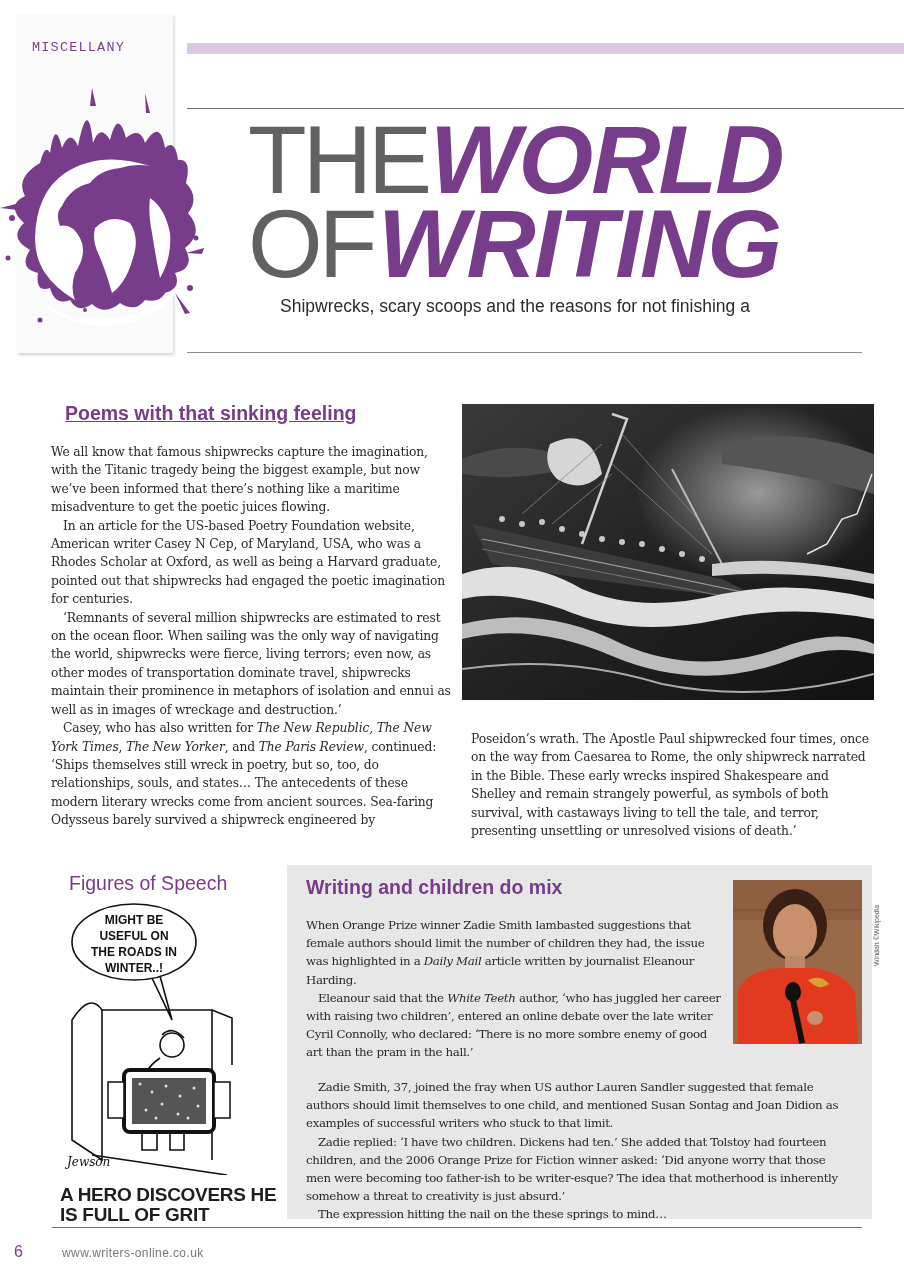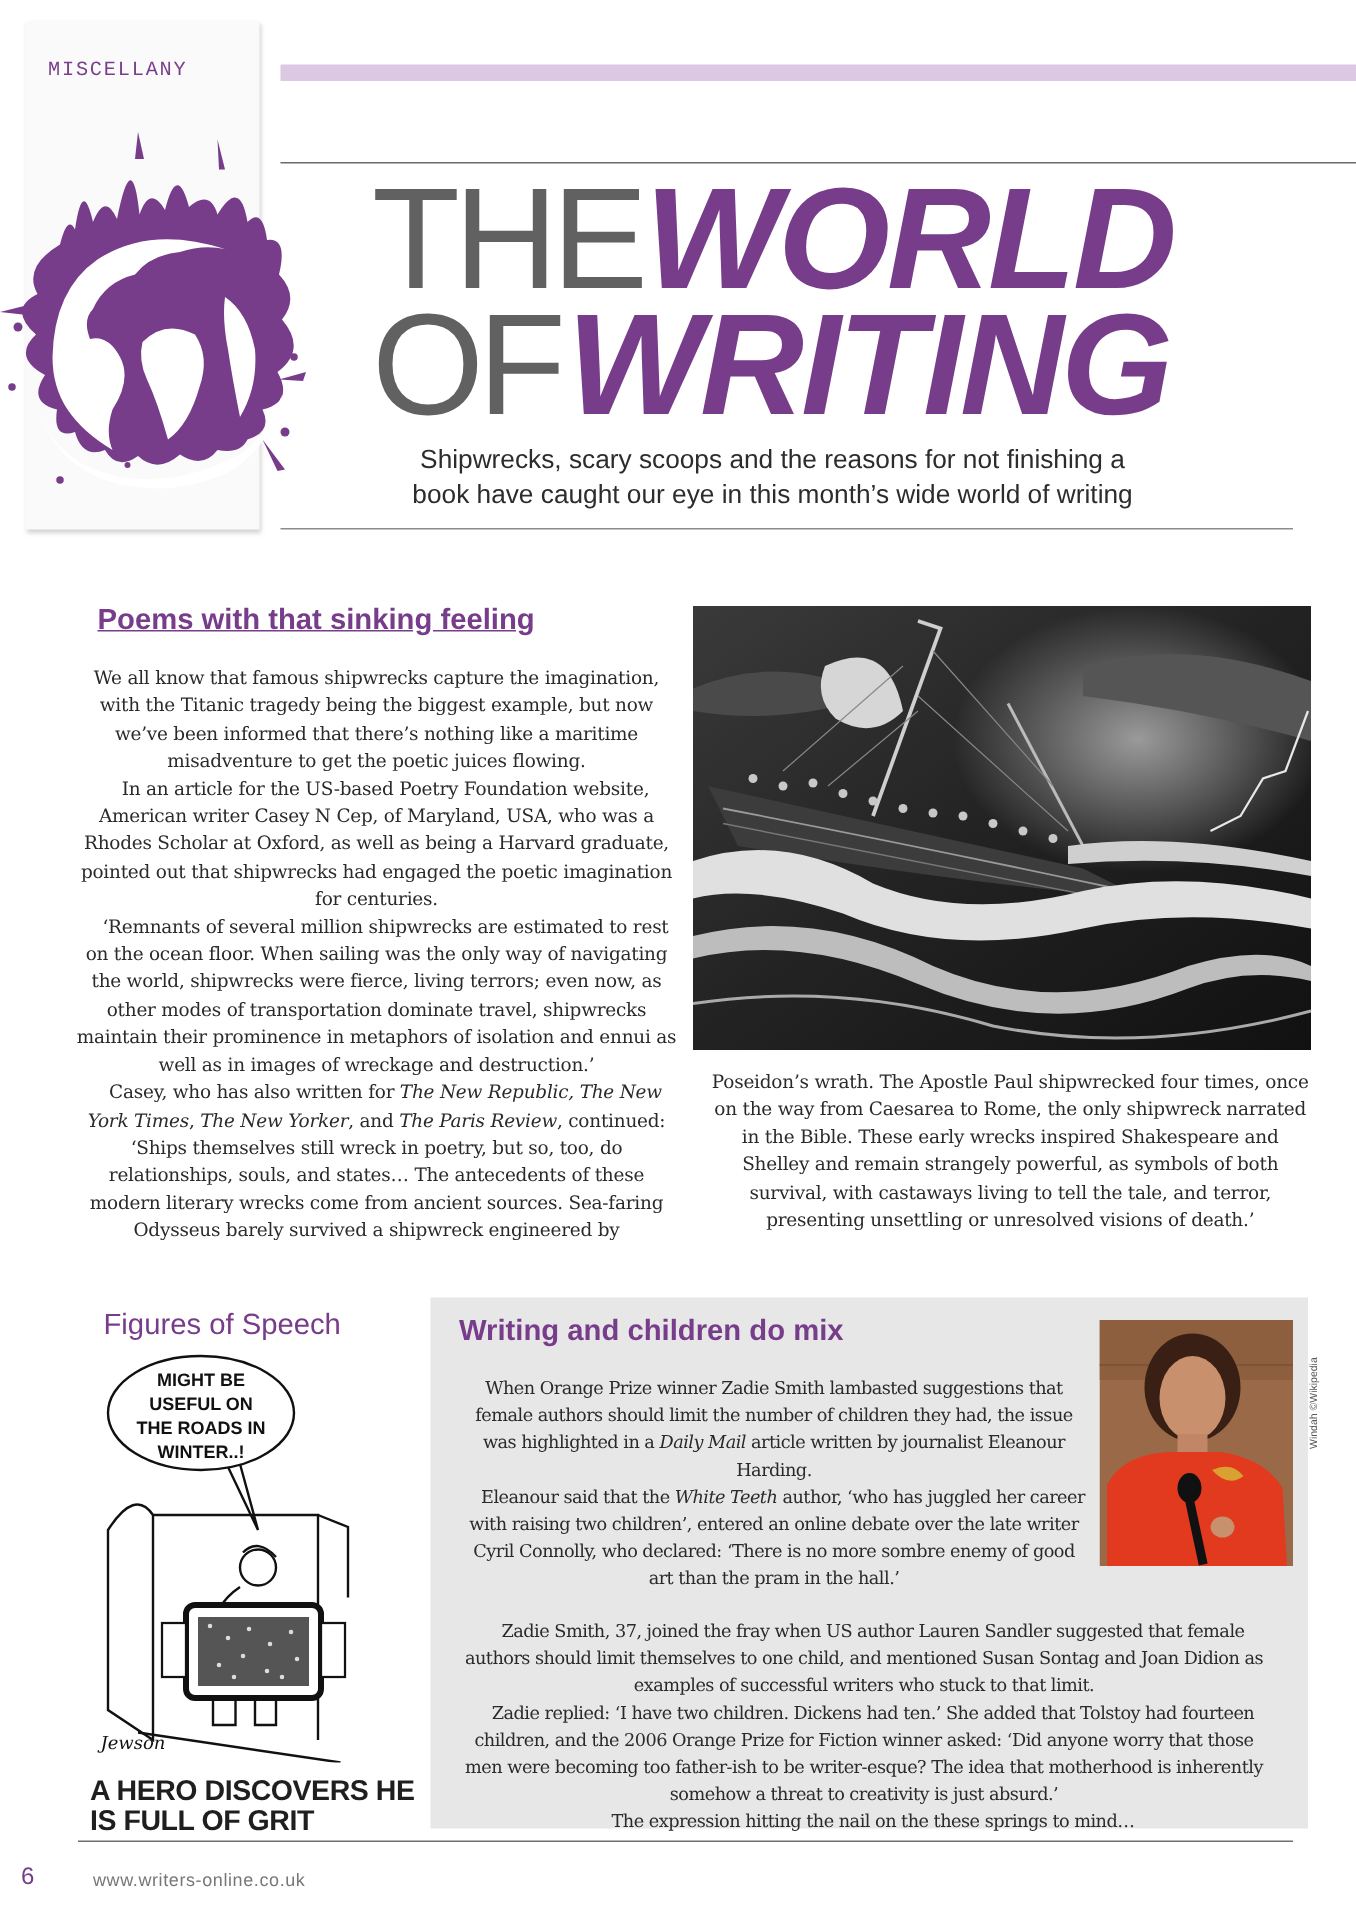--- a/index.html
+++ b/index.html
@@ -23,27 +23,27 @@
   .t-the { left:248px; top:112px; font-size:96px; color:#616161; letter-spacing:-4px; font-weight:normal;text-align:right; }
   .t-world { left:430px; top:112px; font-size:96px; color:#773c8a; font-weight:bold; font-style:italic; letter-spacing:-2px; }
   .t-of { left:248px; top:196px; font-size:96px; color:#616161; letter-spacing:-4px; }
   .t-writing { left:378px; top:196px; font-size:96px; color:#773c8a; font-weight:bold; font-style:italic; letter-spacing:-2px; }
 
   .standfirst { left:240px; top:295px; width:550px; text-align:center; font-family:"Liberation Sans", sans-serif;
     font-size:17.5px; line-height:23px; color:#2c2c2c; }
 
   .headline { font-family:"Liberation Sans", sans-serif; font-weight:bold; color:#773c8a; font-size:19.5px; }
   .body-text { font-family:"DejaVu Serif", serif; font-size:12.3px; line-height:18.4px; color:#2a2a2a; }
-  .body-text p { text-indent:12px;text-align:center; }
+  .body-text p { text-indent:12px; }
   .body-text p:first-child { text-indent:0; }
   .body-text i { font-style:italic; }
 
   .a1-head { left:65px; top:402px;text-decoration:underline; }
   .a1-col1 { left:51px; top:443px; width:400px; letter-spacing:-0.15px; }
-  .a1-col2 { left:471px; top:712px; width:405px; letter-spacing:-0.15px; }
+  .a1-col2 { left:471px; top:730px; width:405px; letter-spacing:-0.15px; }
 
   .shipwreck { left:462px; top:404px; width:412px; height:296px; background:#1a1a1a; overflow:hidden; }
 
   .fos-head { left:69px; top:872px; font-family:"Liberation Sans", sans-serif; font-size:19.5px; color:#773c8a; }
   .cartoon { left:62px; top:900px; width:195px; height:275px; }
   .cartoon-caption { left:60px; top:1185px; font-family:"Liberation Sans", sans-serif; font-weight:bold; font-size:19px;
     line-height:20px; color:#1f1f1f; letter-spacing:-0.3px; }
 
   .gray-box { left:287px; top:865px; width:585px; height:354px; background:#e7e7e7; }
   .a2-head { left:306px; top:876px; }
@@ -93,21 +93,20 @@
 <div class="abs lav-bar"></div>
 <div class="abs rule-top"></div>
 
 <div class="abs title-line t-the">THE</div>
 <div class="abs title-line t-world">WORLD</div>
 <div class="abs title-line t-of">OF</div>
 <div class="abs title-line t-writing">WRITING</div>
 
 <div class="abs standfirst">
   <div>Shipwrecks, scary scoops and the reasons for not finishing a</div>
-  <div>book have caught our eye in this month’s wide world of writing</div>
 </div>
 <div class="abs rule-mid"></div>
 
 <h2 class="abs headline a1-head">Poems with that sinking feeling</h2>
 <div class="abs body-text a1-col1">
   <p>We all know that famous shipwrecks capture the imagination, with the Titanic tragedy being the biggest example, but now we’ve been informed that there’s nothing like a maritime misadventure to get the poetic juices flowing.</p>
   <p>In an article for the US-based Poetry Foundation website, American writer Casey N Cep, of Maryland, USA, who was a Rhodes Scholar at Oxford, as well as being a Harvard graduate, pointed out that shipwrecks had engaged the poetic imagination for centuries.</p>
   <p>‘Remnants of several million shipwrecks are estimated to rest on the ocean floor. When sailing was the only way of navigating the world, shipwrecks were fierce, living terrors; even now, as other modes of transportation dominate travel, shipwrecks maintain their prominence in metaphors of isolation and ennui as well as in images of wreckage and destruction.’</p>
   <p><span>Casey, who  has also written for </span><i>The New Republic, The New York Times</i><span>, </span><i>The New Yorker</i><span>, and </span><i>The Paris Review</i><span>, continued: ‘Ships themselves still wreck in poetry, but so, too, do relationships, souls, and states… The antecedents of these modern literary wrecks come from ancient sources. Sea-faring Odysseus barely survived a shipwreck engineered by</span></p>
 </div>

